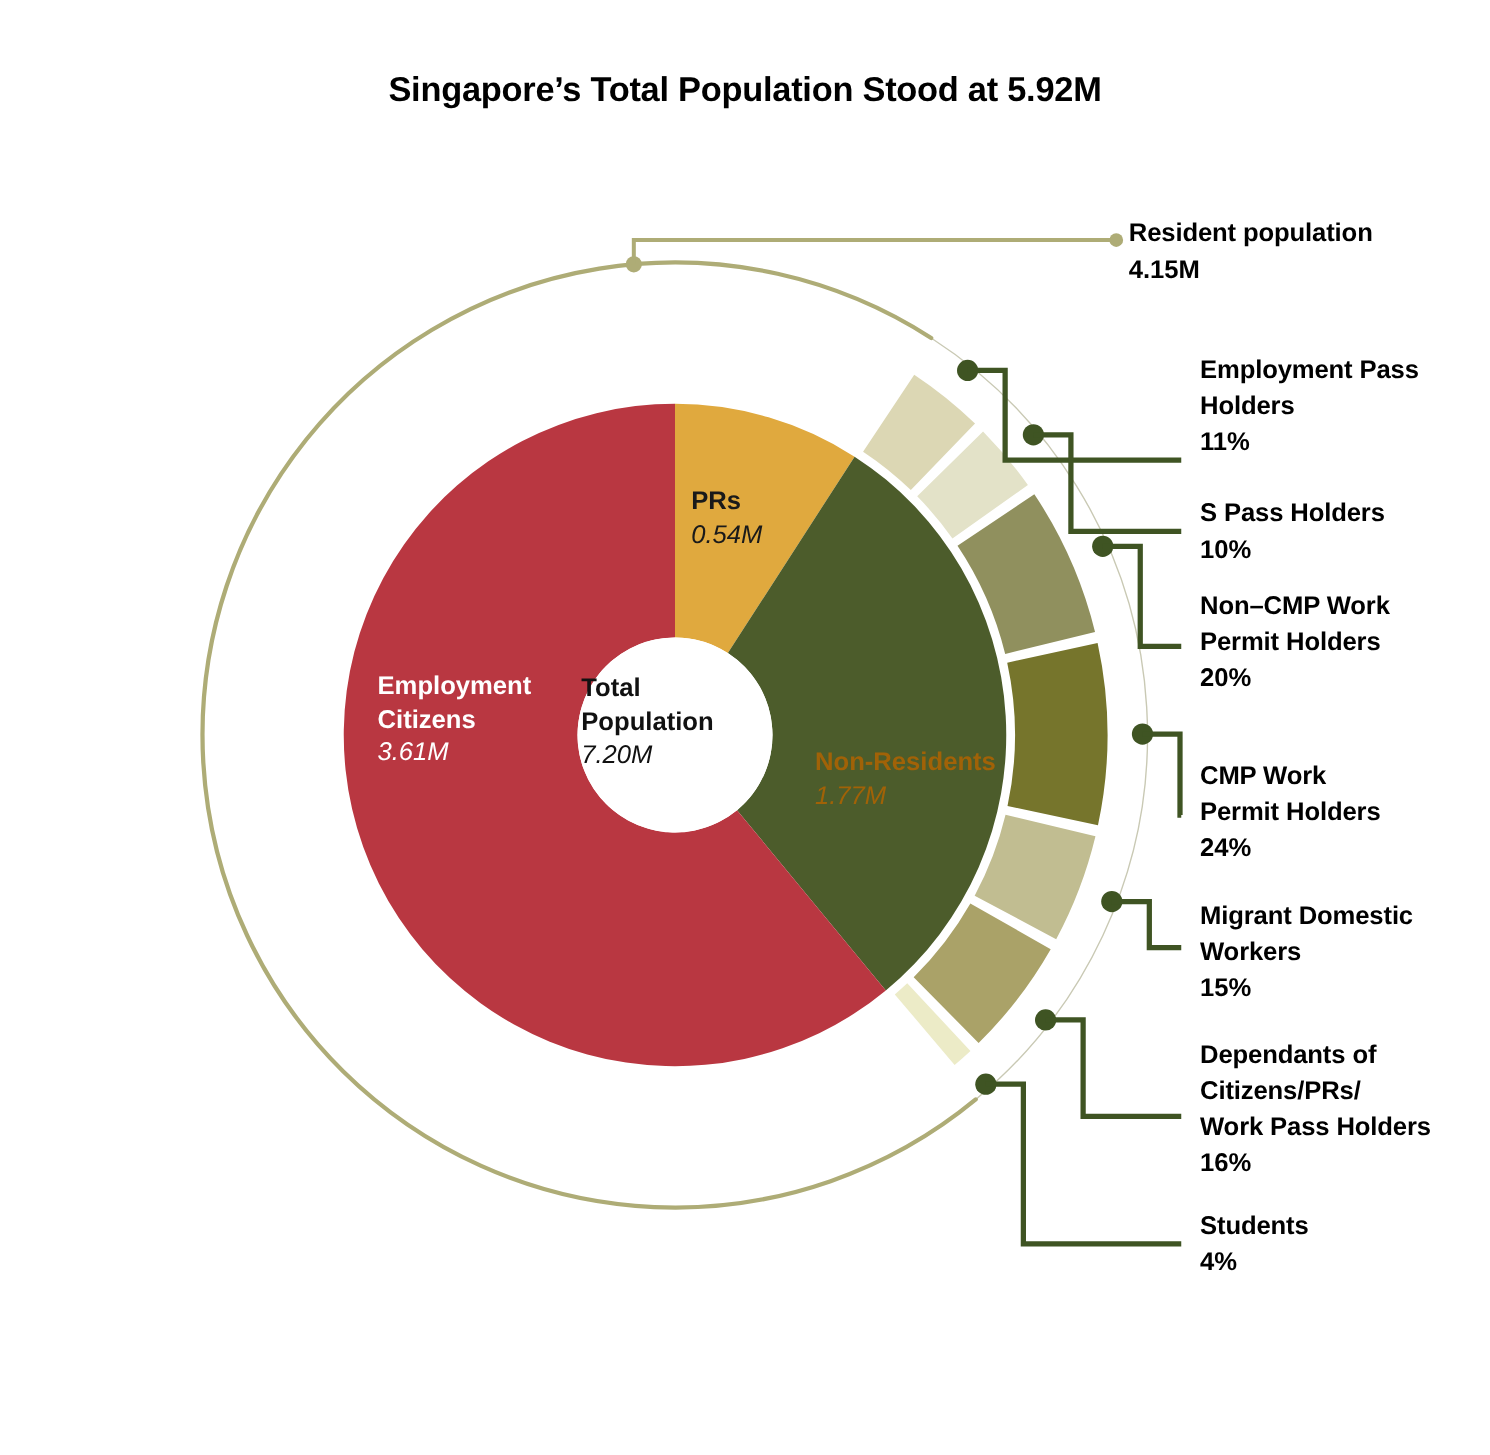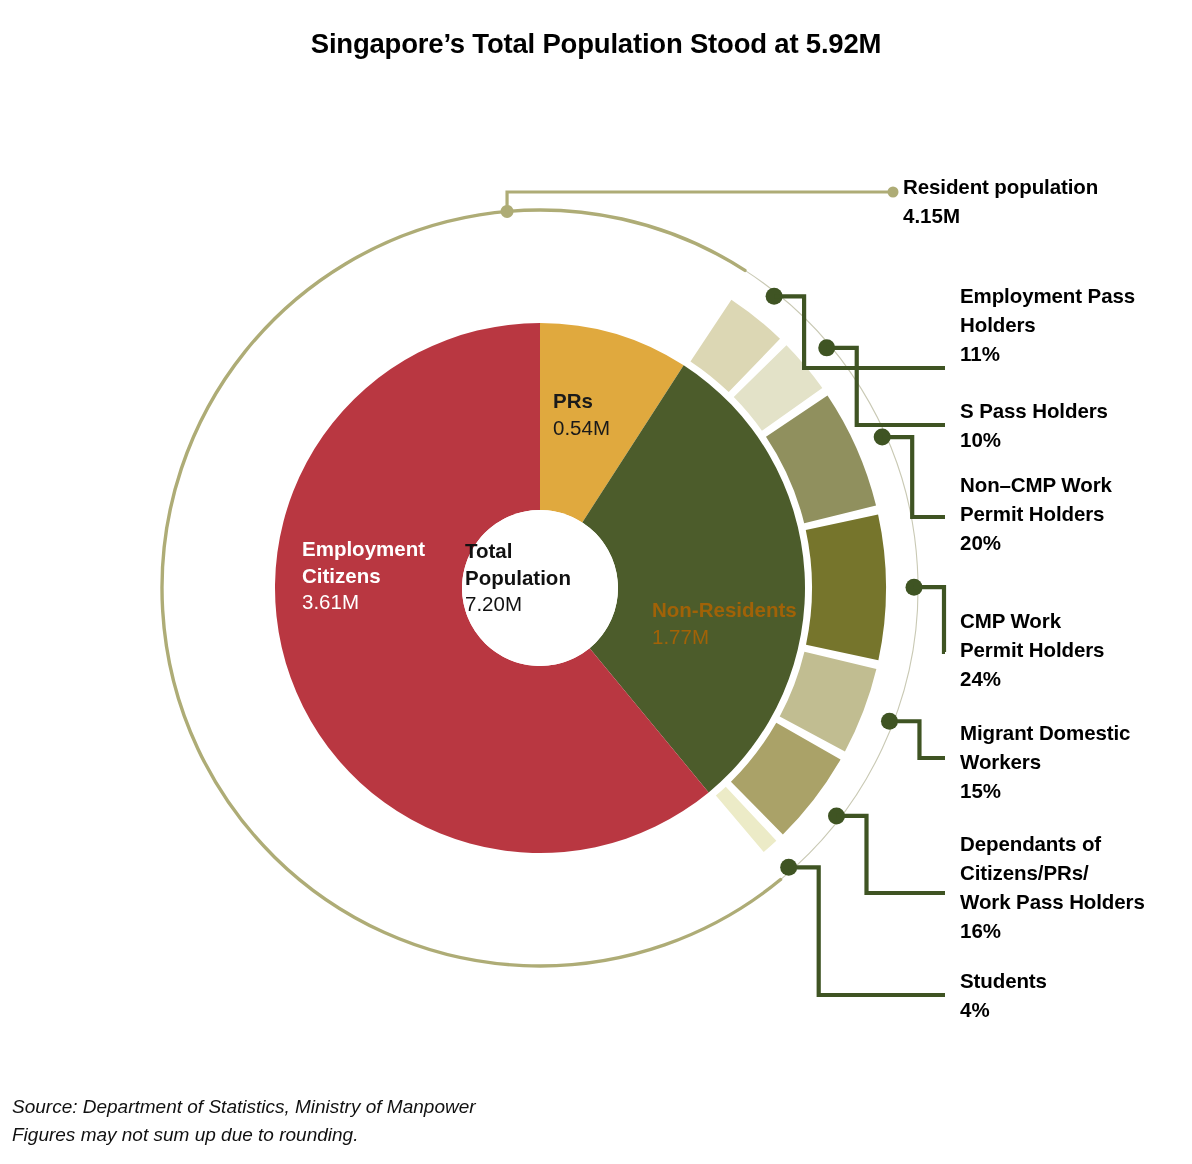--- a/index.html
+++ b/index.html
@@ -8,42 +8,42 @@
     width:1192px;height:1164px;background:#ffffff;
     font-family:"Liberation Sans","DejaVu Sans",sans-serif;
     color:#111111;position:relative;overflow:hidden;
   }
   #stage{position:absolute;inset:0;}
 
   
   .hdr{position:absolute;left:0;top:0;width:1192px;text-align:center;}
   .hdr-title{
     font-size:27.5px;font-weight:bold;letter-spacing:-0.2px;
-    color:#000;margin:0;padding-top:28px;line-height:1.18;
+    color:#000;margin:0;padding-top:56px;line-height:1.18;
   }
   .hdr-sub{
     font-size:24px;font-weight:400;color:#111;margin:0;padding-top:9px;
     line-height:1.2;display:inline-block;border-bottom:1.6px solid #111;
     padding-bottom:2px;
   }
   .hdr-sub sup{font-size:14px;vertical-align:super;line-height:0;}
 
   
   #chartwrap{position:absolute;left:0;top:0;width:1192px;height:1164px;}
   svg#donut{position:absolute;left:0;top:0;}
 
   
   .lbl{position:absolute;font-size:20.5px;line-height:1.42;color:#000;}
   .lbl .nm{font-weight:bold;letter-spacing:-0.1px;}
   .lbl .vl{font-weight:700;}
 
   
   .slice-t{position:absolute;line-height:1.3;}
   .slice-t .nm{font-weight:bold;}
-  .slice-t .vl{font-weight:400;}
+  .slice-t .vl{font-weight:400;font-style:italic;}
 
   
   .foot{
     position:absolute;left:12px;top:1093px;width:900px;
     font-style:italic;font-size:19px;line-height:1.48;color:#111;
   }
   .foot div{white-space:nowrap;}
 </style>
 </head>
 <body>
@@ -156,18 +156,14 @@
     <div class="nm">Citizens/PRs/</div>
     <div class="nm">Work Pass Holders</div>
     <div class="vl">16%</div>
   </div>
 
   <div class="lbl" style="left:960px;top:966px;width:240px;">
     <div class="nm">Students</div>
     <div class="vl">4%</div>
   </div>
 
-  <div class="foot">
-    <div>Source: Department of Statistics, Ministry of Manpower</div>
-    <div>Figures may not sum up due to rounding.</div>
-  </div>
 
 </div>
 
 </body></html>

